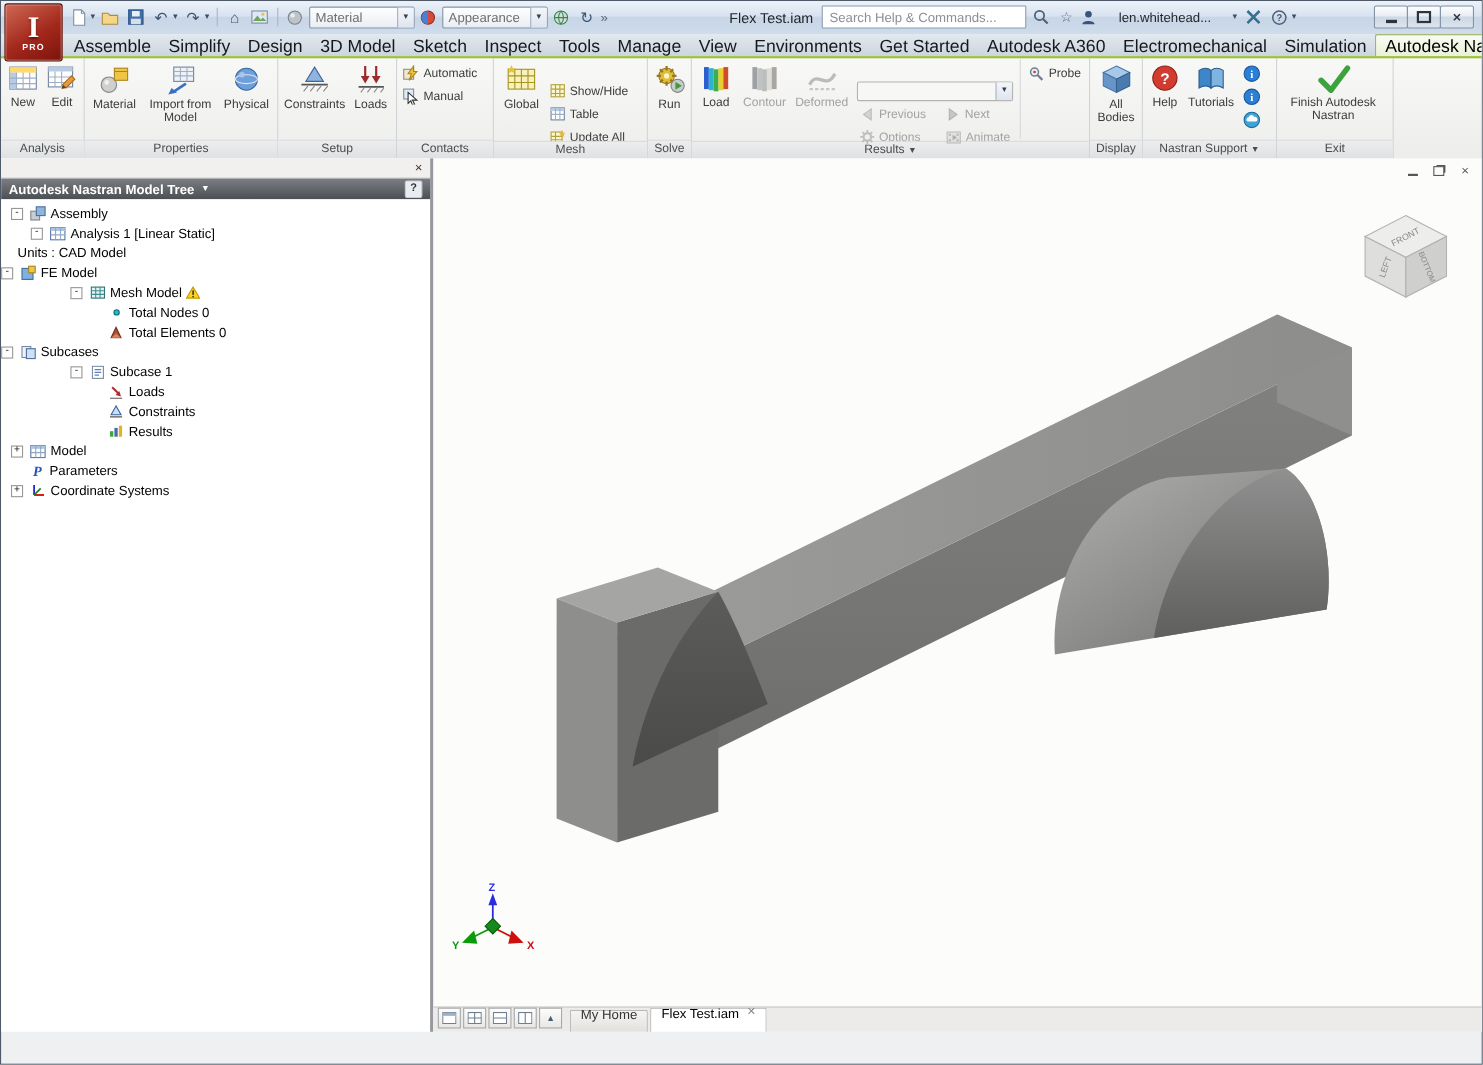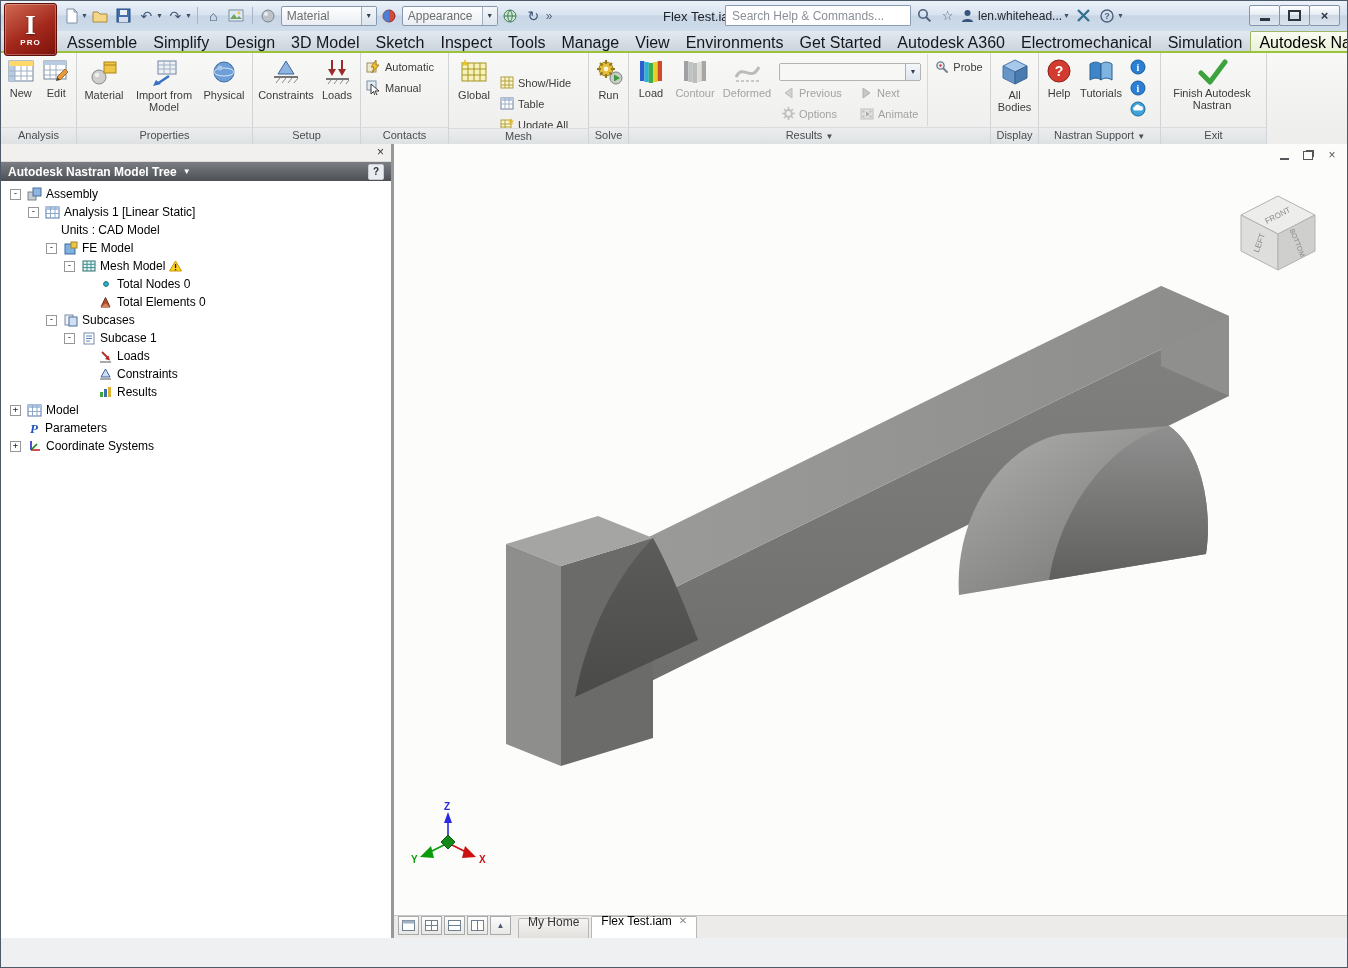--- a/index.html
+++ b/index.html
@@ -18,26 +18,26 @@
   .qbtn{width:21px;height:21px;display:flex;align-items:center;justify-content:center;border-radius:2px}
   .qchar{font-size:14px;color:#3d5575;line-height:1}
   .qcaret{font-size:7px;color:#3d4f63;margin-left:-3px}
   .qsep{width:1px;height:17px;background:#a7b6c9;margin:0 3px}
   .combo{height:20px;background:linear-gradient(#ffffff,#e9edf2);border:1px solid #8799af;border-radius:2px;
     display:flex;align-items:center;font-size:12px;color:#6e6e6e;box-sizing:border-box}
   .combo .cbtext{flex:1;padding-left:5px;white-space:nowrap;overflow:hidden}
   .combo .cbarrow{width:14px;height:100%;border-left:1px solid #a2afc0;display:flex;align-items:center;justify-content:center;
     font-size:7px;color:#33404f;background:linear-gradient(#f4f7fa,#dde5ee)}
   .doc-title{position:absolute;left:662px;top:8px;font-size:13px;color:#20242a;white-space:nowrap}
-  .search-area{position:absolute;left:724px;top:4px;display:flex;align-items:center;gap:4px}
+  .search-area{position:absolute;left:746px;top:4px;display:flex;align-items:center;gap:4px}
   .search-input{width:186px;height:21px;border:1px solid #8a9db5;font-size:12px;color:#444;padding:0 6px;background:#fff;
     box-sizing:border-box;font-family:"Liberation Sans",sans-serif;border-radius:1px}
   .search-input::placeholder{color:#8b8f96}
   .sicon{width:19px;height:20px;display:flex;align-items:center;justify-content:center}
-  .user{display:flex;align-items:center;gap:4px;font-size:12px;color:#23272d;white-space:nowrap}
+  .user{display:flex;align-items:center;gap:21px;font-size:12px;color:#23272d;white-space:nowrap}
   .winbtns{position:absolute;right:7px;top:4px;display:flex}
   .wbtn{width:29px;height:19px;border:1px solid #8494a8;margin-left:-1px;border-radius:2px;
     background:linear-gradient(#fdfeff,#e7edf4 45%,#ccd8e5 50%,#dce4ee);display:flex;align-items:center;justify-content:center}
   .g-min{width:10px;height:3px;background:#2c3440;margin-top:8px}
   .g-max{width:9px;height:7px;border:2px solid #2c3440}
   .g-x{font-size:13px;font-weight:bold;color:#2c3440;line-height:1}
 
   
   .tabrow{position:absolute;left:0;top:30px;width:100%;height:20px;background:linear-gradient(#e3e9f0,#ccd4dd);
     display:flex;align-items:stretch;padding-left:58px;box-sizing:border-box}
@@ -74,21 +74,21 @@
     font-size:12px;font-weight:bold;padding:0 7px;gap:6px}
   .phead .hcaret{font-size:8px}
   .phelp{margin-left:auto;width:14px;height:14px;border:1px solid #c9cdd2;border-radius:2px;background:#e9ecf0;color:#2f2f2f;
     font-size:10px;font-weight:bold;display:flex;align-items:center;justify-content:center}
   .tree{font-size:12px;color:#000;padding-top:4px}
   .trow{height:18px;display:flex;align-items:center;white-space:nowrap}
   .exp{width:9px;height:9px;border:1px solid #979797;background:#fff;color:#222;font-size:9px;line-height:7px;text-align:center;
     margin-right:5px;flex:0 0 auto;font-family:"DejaVu Sans Mono",monospace}
   .expsp{width:15px;flex:0 0 auto}
   .ti{width:17px;height:15px;margin-right:3px;flex:0 0 auto;display:flex;align-items:center;justify-content:center}
-  .lv0{padding-left:9px}.lv1{padding-left:27px}.lv2{padding-left:45px}.lv3{padding-left:63px}.lv4{padding-left:81px}
+  .lv0{padding-left:9px}.lv1{padding-left:27px}.lv2{}.lv3{padding-left:63px}.lv4{padding-left:81px}
   .warnic{margin-left:4px;display:flex;align-items:center}
 
   
   .viewport{position:absolute;left:393px;top:143px;width:955px;height:794px;background:#fcfcfb;box-sizing:border-box}
   .scene{position:absolute;left:0;top:0}
   .docwin-ctrls{position:absolute;top:5px;right:10px;display:flex;gap:10px;align-items:center;color:#54575a}
   .dw{display:flex;align-items:center;justify-content:center;width:14px;height:12px}
   .dw-min{width:9px;height:2px;background:#54575a;margin-top:7px}
   .dw-rest{width:8px;height:7px;border:1px solid #54575a;box-shadow:2px -2px 0 -1px #54575a}
   .dw-x{font-size:12px;line-height:1;color:#54575a}
@@ -444,21 +444,21 @@
             </svg>
           <span>Contour</span>
         </div>
         <div class="bigbtn gray" style="width:56px">
           <svg width="28" height="28">
               <path d="M3 20 C10 6 18 26 26 10" fill="none" stroke="#7f8ea0" stroke-width="3"></path>
               <line x1="3" y1="24" x2="26" y2="24" stroke="#9aa4ae" stroke-width="2" stroke-dasharray="3 2"></line>
             </svg>
           <span>Deformed</span>
         </div>
-        <div class="vcol" style="padding-top:7px;margin-left:4px">
+        <div class="vcol" style="padding-top:18px;margin-left:4px">
           <div style="display:flex;align-items:center;height:21px">
             <span class="combo res-combo">
               <span class="cbtext"></span>
               <span class="cbarrow">▼</span>
             </span>
           </div>
           <div style="display:flex">
             <div class="srow gray" style="width:72px">
               <svg width="13" height="14">
                   <polygon points="10,2 3,7 10,12" fill="#b9b9b9" stroke="#8f8f8f"></polygon>

